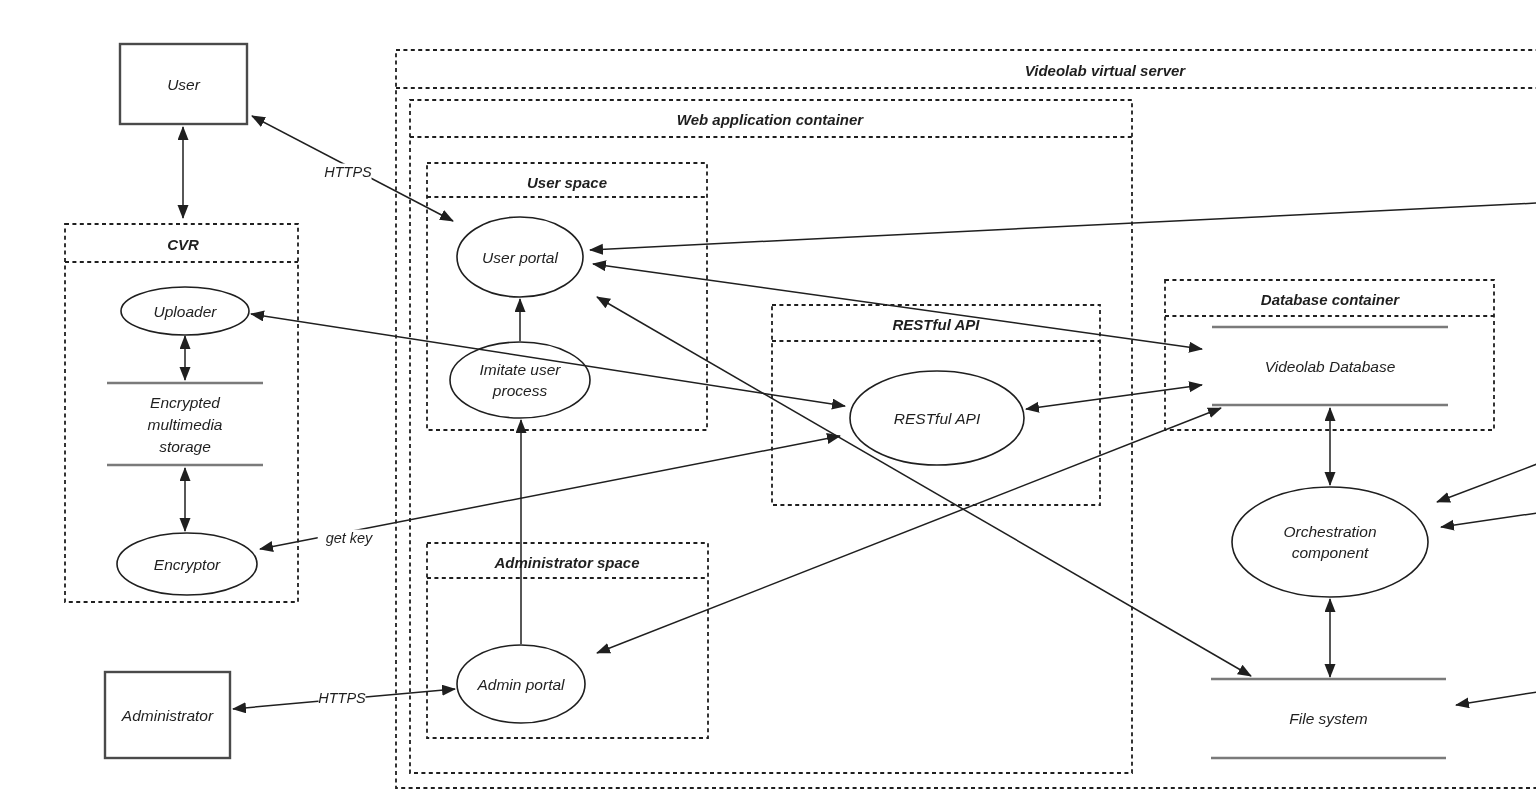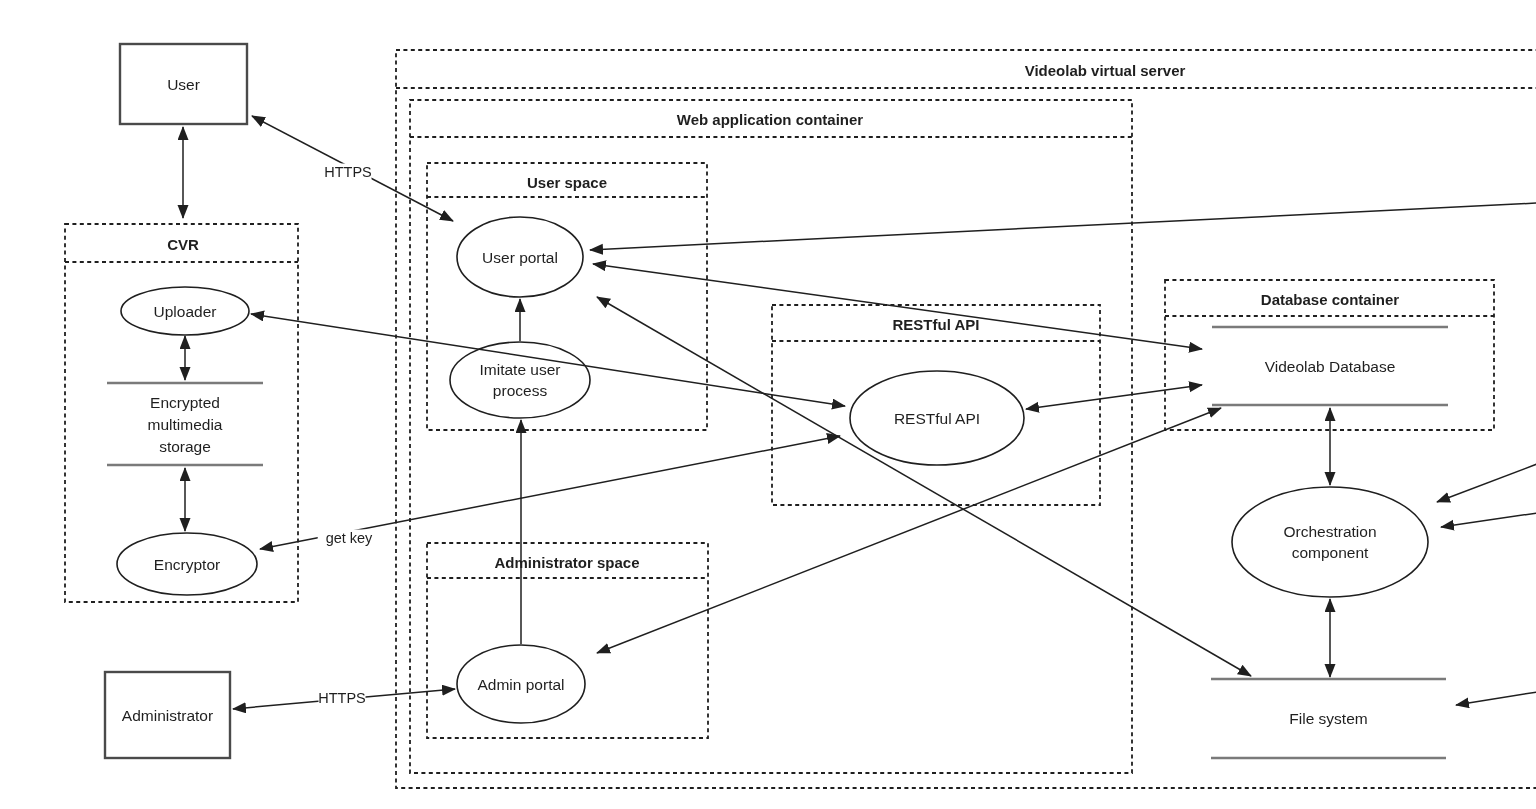--- a/index.html
+++ b/index.html
@@ -1,16 +1,16 @@
 <!DOCTYPE html>
 <html><head>
 <meta charset="utf-8">
 <style>
   html,body{margin:0;padding:0;background:#ffffff;}
-  .stage{position:relative;width:1536px;height:809px;background:#ffffff;overflow:hidden;}
+  .stage{position:relative;width:1536px;height:809px;background:#ffffff;overflow:hidden;font-style:italic;}
   svg text{font-family:"Liberation Sans","DejaVu Sans",sans-serif;fill:#1f1f1f;text-anchor:middle;dominant-baseline:central;}
   .container-box{fill:none;stroke:#1f1f1f;stroke-width:1.8;stroke-dasharray:4 3.4;}
   .container-underline{stroke:#1f1f1f;stroke-width:1.8;stroke-dasharray:4 3.4;}
   .container-title{font-size:15px;font-weight:bold;}
   .actor-box{fill:#ffffff;stroke:#4a4a4a;stroke-width:2.4;}
   .process-ellipse{fill:none;stroke:#1f1f1f;stroke-width:1.6;}
   .store-line{stroke:#7a7a7a;stroke-width:2.6;}
   .edge-line{stroke:#1f1f1f;stroke-width:1.5;fill:none;}
   .node-label{font-size:15.5px;}
   .edge-label-bg{fill:#ffffff;}

